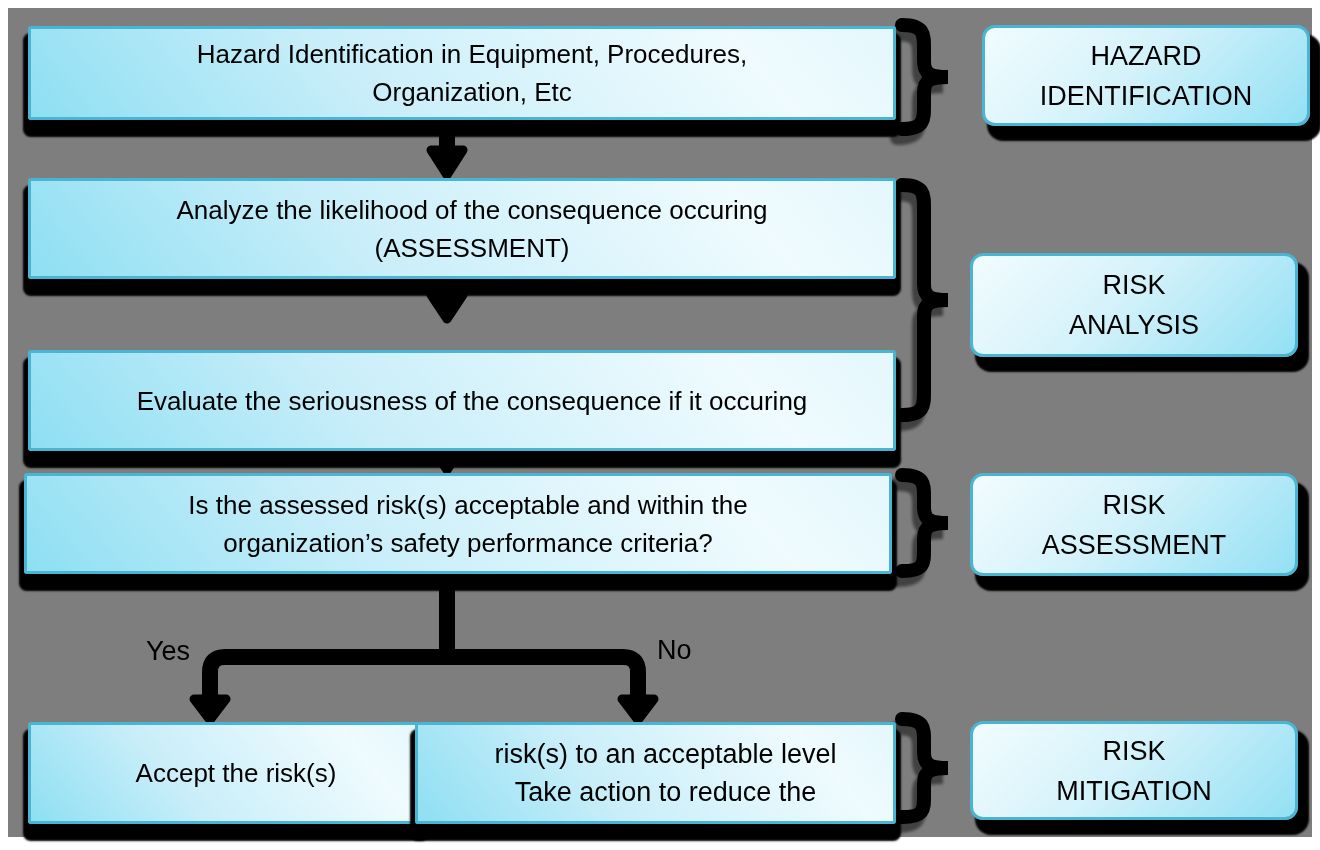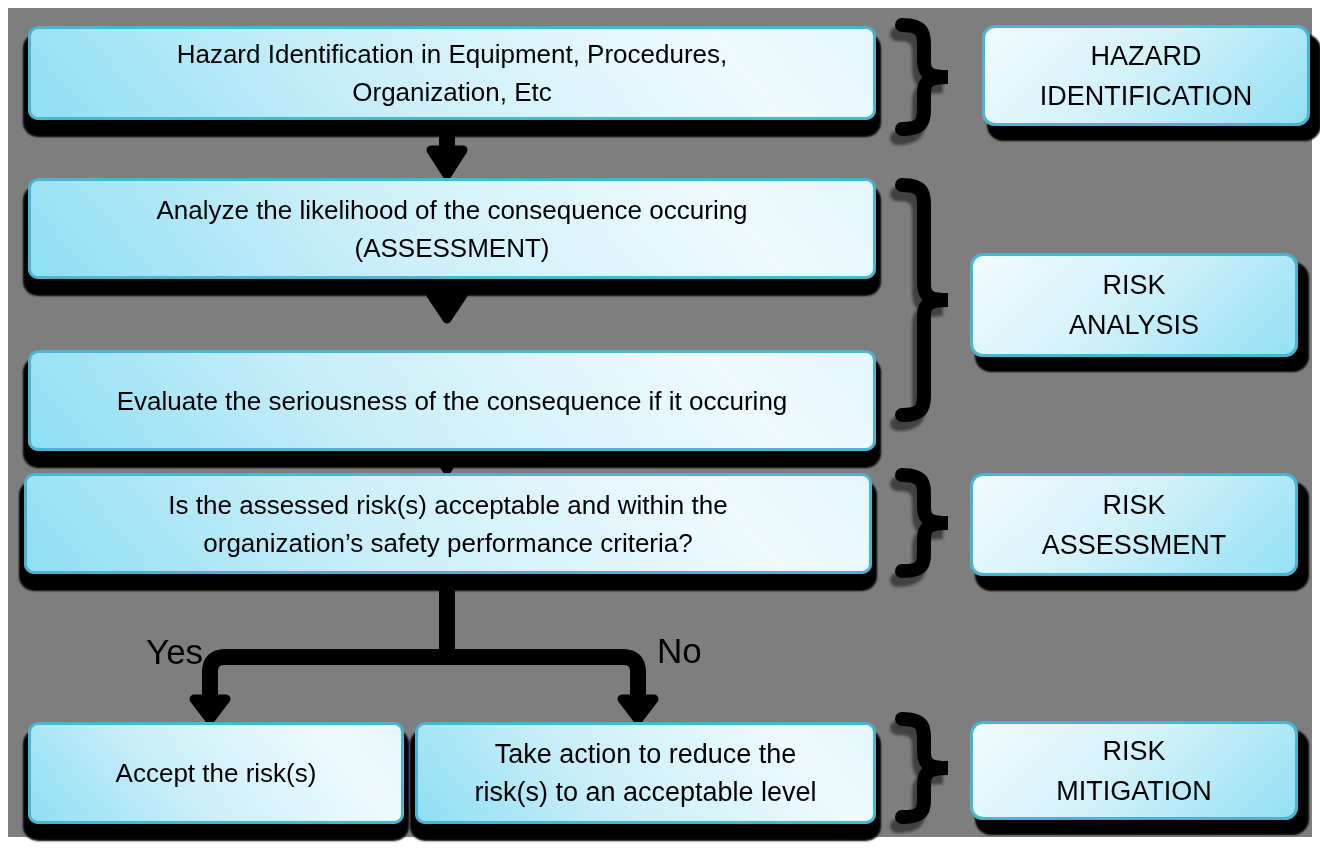--- a/index.html
+++ b/index.html
@@ -20,39 +20,40 @@
   .stem{stroke:#000;stroke-width:16;fill:none;}
   .head{fill:#000;stroke:#000;stroke-width:9;stroke-linejoin:round;}
   .brace-svg{position:absolute;overflow:visible;}
   .brace{fill:none;stroke:#000;stroke-width:14;stroke-linecap:round;}
   .brace-sh{fill:none;stroke:#101010;stroke-width:14;stroke-linecap:round;opacity:.55;filter:blur(1.5px);}
   .fbox{
     position:absolute;
     display:flex;flex-direction:column;align-items:center;justify-content:center;
     text-align:center;
     border:3px solid #49b5d3;
-    border-radius:10px;
+    border-radius:3px;
     background:linear-gradient(50deg,#8edff3 0%,#c9eef9 38%,#effbfe 82%,#e4f7fc 100%);
     box-shadow:0px 12px 2px 5px #000;
     font-size:26px;line-height:38px;
     z-index:2;
+    padding-left:20px;
   }
   .sbox{
     position:absolute;
     display:flex;flex-direction:column;align-items:center;justify-content:center;
     text-align:center;
     border:3px solid #49b5d3;
     border-radius:13px;
     background:linear-gradient(135deg,#f2fcfe 0%,#d4f2fa 45%,#93e0f4 100%);
     box-shadow:8px 12px 2px 3px #000;
     font-size:27px;line-height:40px;
     z-index:2;
   }
   .branch-label{
-    position:absolute;font-size:35px;line-height:27px;color:#000;z-index:3;
+    position:absolute;font-size:27px;line-height:27px;color:#000;z-index:3;
   }
   .layer{position:absolute;left:0;top:0;z-index:1;width:1320px;height:850px;}
 </style>
 </head>
 <body>
 
 <div class="gray-canvas"></div>
 
 <svg class="connectors layer" viewBox="0 0 1320 850" aria-hidden="true">
   <path class="stem" d="M447,116 V150"></path>
@@ -104,22 +105,22 @@
 <div class="fbox" style="left:24px;top:473px;width:842px;height:95px;">
   <span>Is the assessed risk(s) acceptable and within the</span>
   <span>organization’s safety performance criteria?</span>
 </div>
 
 <div class="fbox" style="left:28px;top:722px;width:370px;height:96px;text-align:center;">
   <span>Accept the risk(s)</span>
 </div>
 
 <div class="fbox" style="left:415px;top:722px;width:455px;height:96px;font-size:27px;">
+  <span>risk(s) to an acceptable level</span>
   <span>Take action to reduce the</span>
-  <span>risk(s) to an acceptable level</span>
 </div>
 
 <div class="branch-label" style="left:146px;top:638px;">Yes</div>
 <div class="branch-label" style="left:657px;top:637px;">No</div>
 
 <div class="sbox" style="left:970px;top:25px;width:322px;height:95px;margin-left:12px;">
   <span>HAZARD</span>
   <span>IDENTIFICATION</span>
 </div>
 

